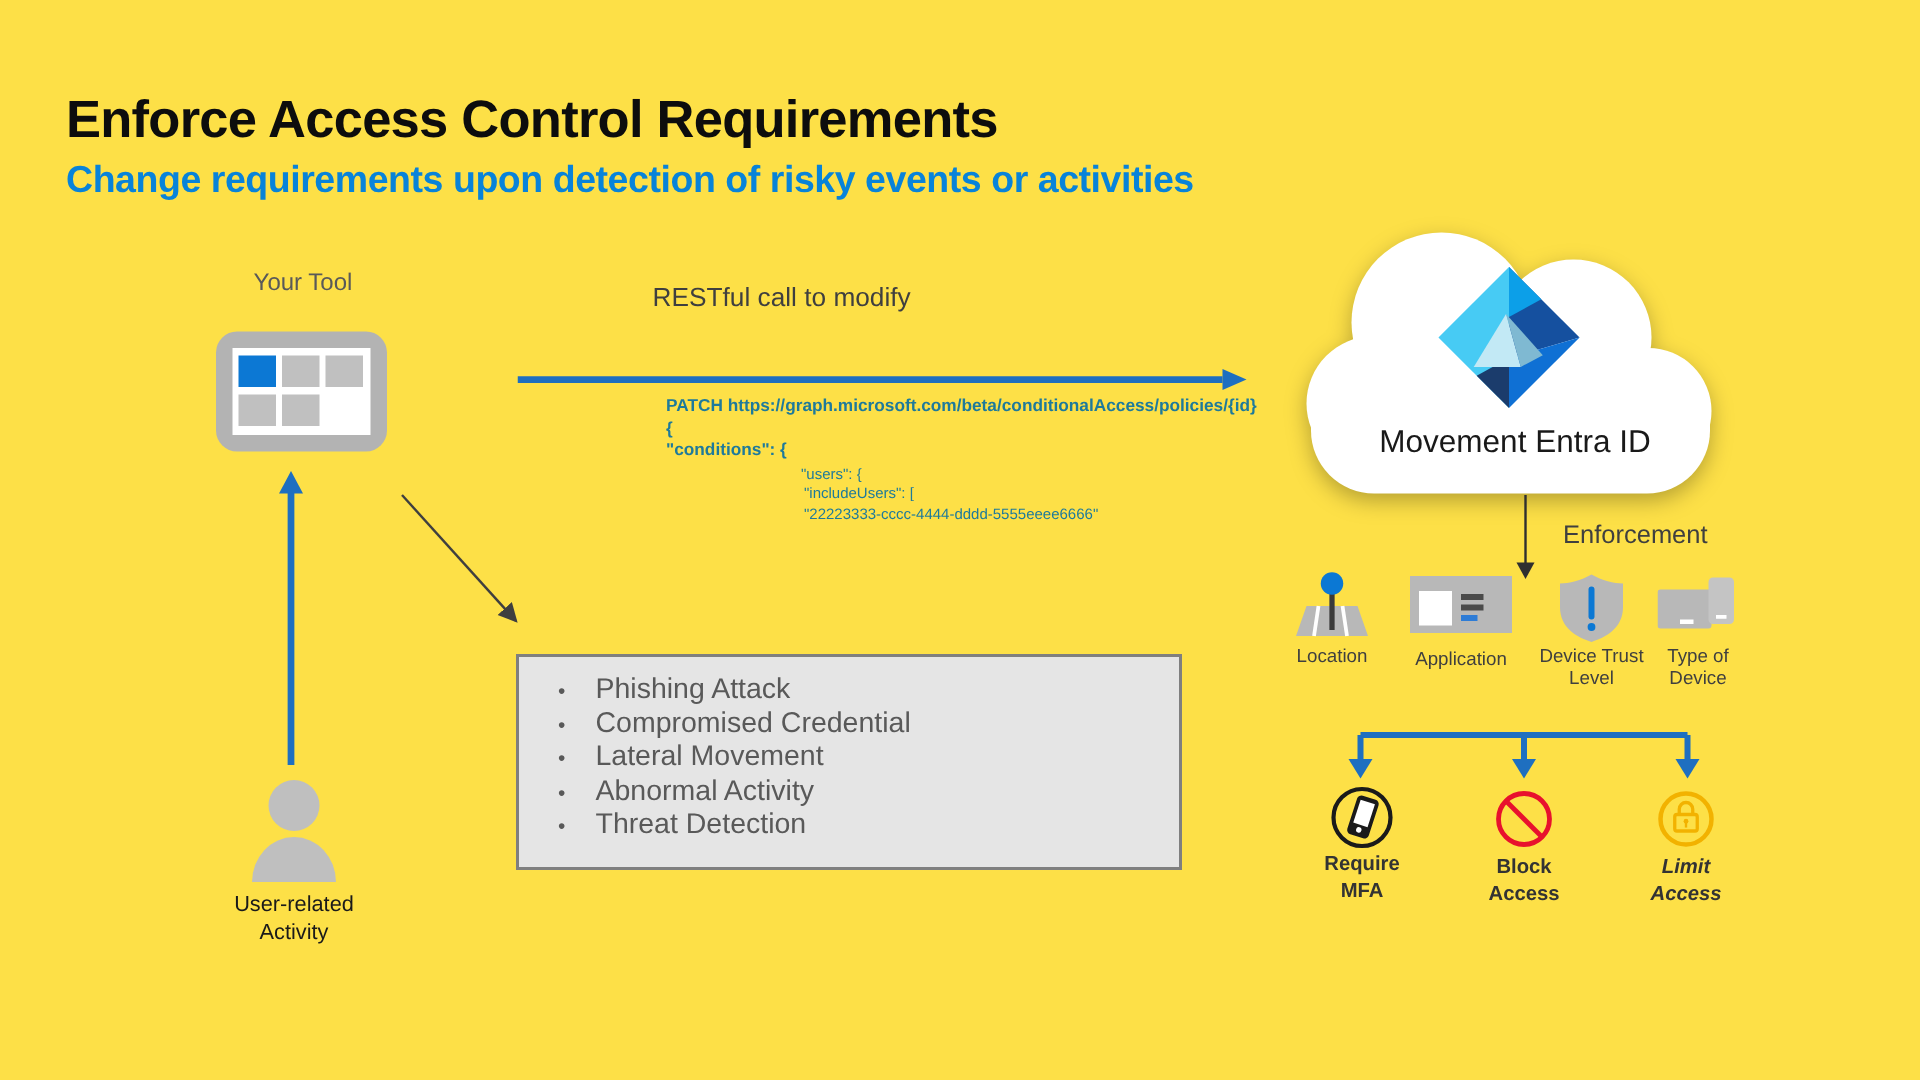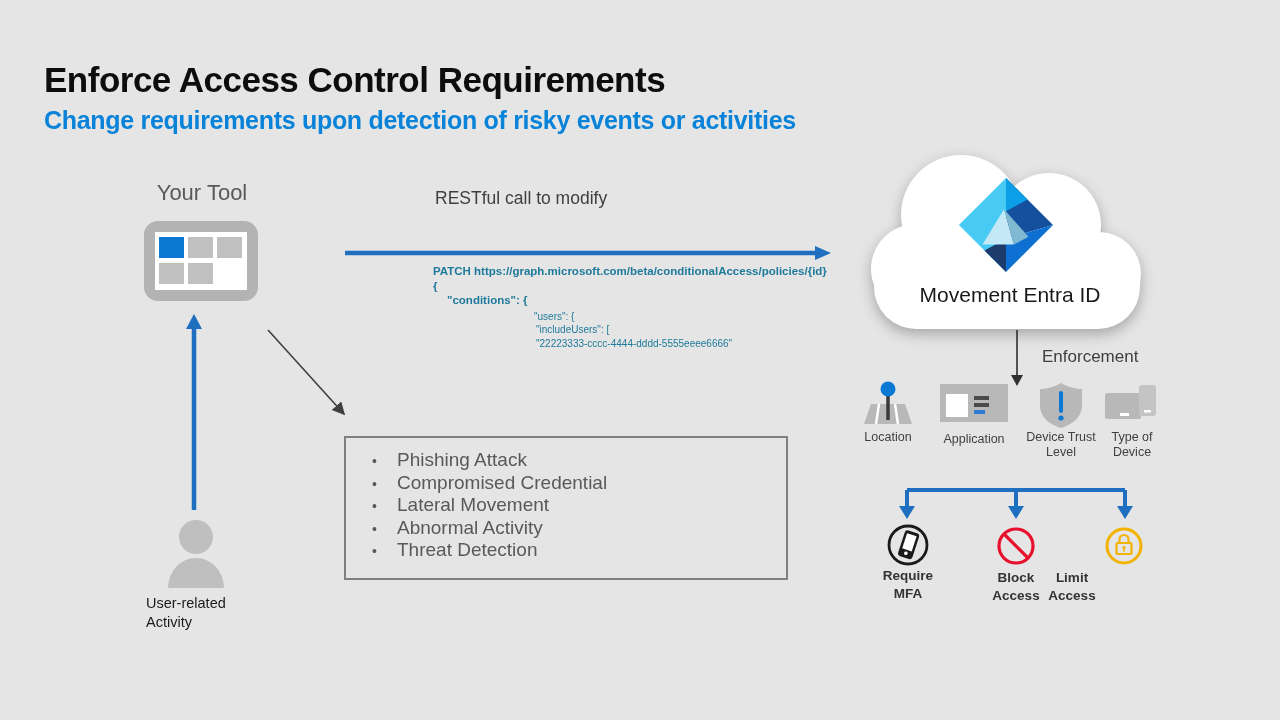--- a/index.html
+++ b/index.html
@@ -1,55 +1,55 @@
 <!DOCTYPE html>
 <html><head>
 <meta charset="utf-8">
 <style>
   html,body{margin:0;padding:0;background:#fff;}
-  #slide{position:relative;width:1280px;height:720px;background:#e5e5e5;overflow:hidden;
+  #slide{position:relative;width:1280px;height:720px;background:#fde047;overflow:hidden;
          font-family:"Liberation Sans",sans-serif;}
   .abs{position:absolute;}
 
   .title{left:44px;top:60px;font-size:35px;font-weight:700;color:#0d0d0d;letter-spacing:-0.5px;}
   .subtitle{left:44px;top:106px;font-size:25px;font-weight:700;color:#0883d9;letter-spacing:-0.3px;}
 
-  .your-tool-label{left:145px;top:180px;width:114px;text-align:center;font-size:22px;color:#595959;}
+  .your-tool-label{left:145px;top:180px;width:114px;text-align:center;font-size:16px;color:#595959;}
   .tool-icon{left:144px;top:221px;width:114px;height:80px;background:#b3b3b3;border-radius:14px;}
   .tool-inner{position:absolute;left:11px;top:11px;width:92px;height:58px;background:#ffffff;}
   .tile{position:absolute;width:25px;height:21px;background:#c0c0c0;}
   .tile.blue{background:#0c78d4;}
   .t1{left:4px;top:5px;} .t2{left:33px;top:5px;} .t3{left:62px;top:5px;}
   .t4{left:4px;top:31px;} .t5{left:33px;top:31px;}
 
-  .person-label{left:146px;top:594px;width:100px;text-align:left;font-size:14.5px;color:#1a1a1a;line-height:1.3;}
+  .person-label{left:146px;top:594px;width:100px;text-align:center;font-size:14.5px;color:#1a1a1a;line-height:1.3;}
 
   .rest-caption{left:435px;top:188px;font-size:17.5px;color:#3f3f3f;line-height:1.25;}
 
   .code{left:433px;top:264px;color:#1e7a9b;}
   .code div{white-space:pre;}
-  .code .big{font-size:11.5px;font-weight:700;line-height:14.5px;}
+  .code .big{font-size:11.5px;font-weight:700;line-height:14.5px;margin-left:11px;}
   .code .small{font-size:10px;font-weight:400;line-height:13.5px;}
   .ind1{margin-left:14px;}
   .ind2{margin-left:101px;}
   .ind3{margin-left:103px;}
 
   .entra-label{left:895px;top:283px;width:230px;text-align:center;font-size:21px;color:#191919;}
   .enforcement-label{left:1042px;top:347px;font-size:17px;color:#3f3f3f;text-align:center;}
 
   .cond-label{font-size:12.5px;font-weight:400;color:#3f3f3f;text-align:center;line-height:1.22;}
   .lbl-location{left:857px;top:430px;width:62px;}
   .lbl-application{left:937px;top:432px;width:74px;}
   .lbl-trust{left:1022px;top:430px;width:78px;}
   .lbl-type{left:1103px;top:430px;width:58px;}
 
   .action-label{font-size:13.5px;font-weight:700;color:#333333;text-align:center;line-height:1.3;}
   .lbl-mfa{left:876px;top:567px;width:64px;}
   .lbl-block{left:988px;top:569px;width:56px;}
-  .lbl-limit{left:1044px;top:569px;width:56px;}
+  .lbl-limit{left:1096px;top:569px;width:56px;font-style:italic;}
 
   .risk-box{left:344px;top:436px;width:440px;height:140px;background:#e5e5e5;border:2px solid #7f7f7f;}
   .risk-list{position:absolute;left:26px;top:11px;}
   .risk-row{display:flex;align-items:baseline;height:22.6px;font-size:19px;color:#595959;}
   .risk-bullet{width:25px;font-size:14px;}
 </style>
 </head>
 <body>
 
 <div id="slide">

